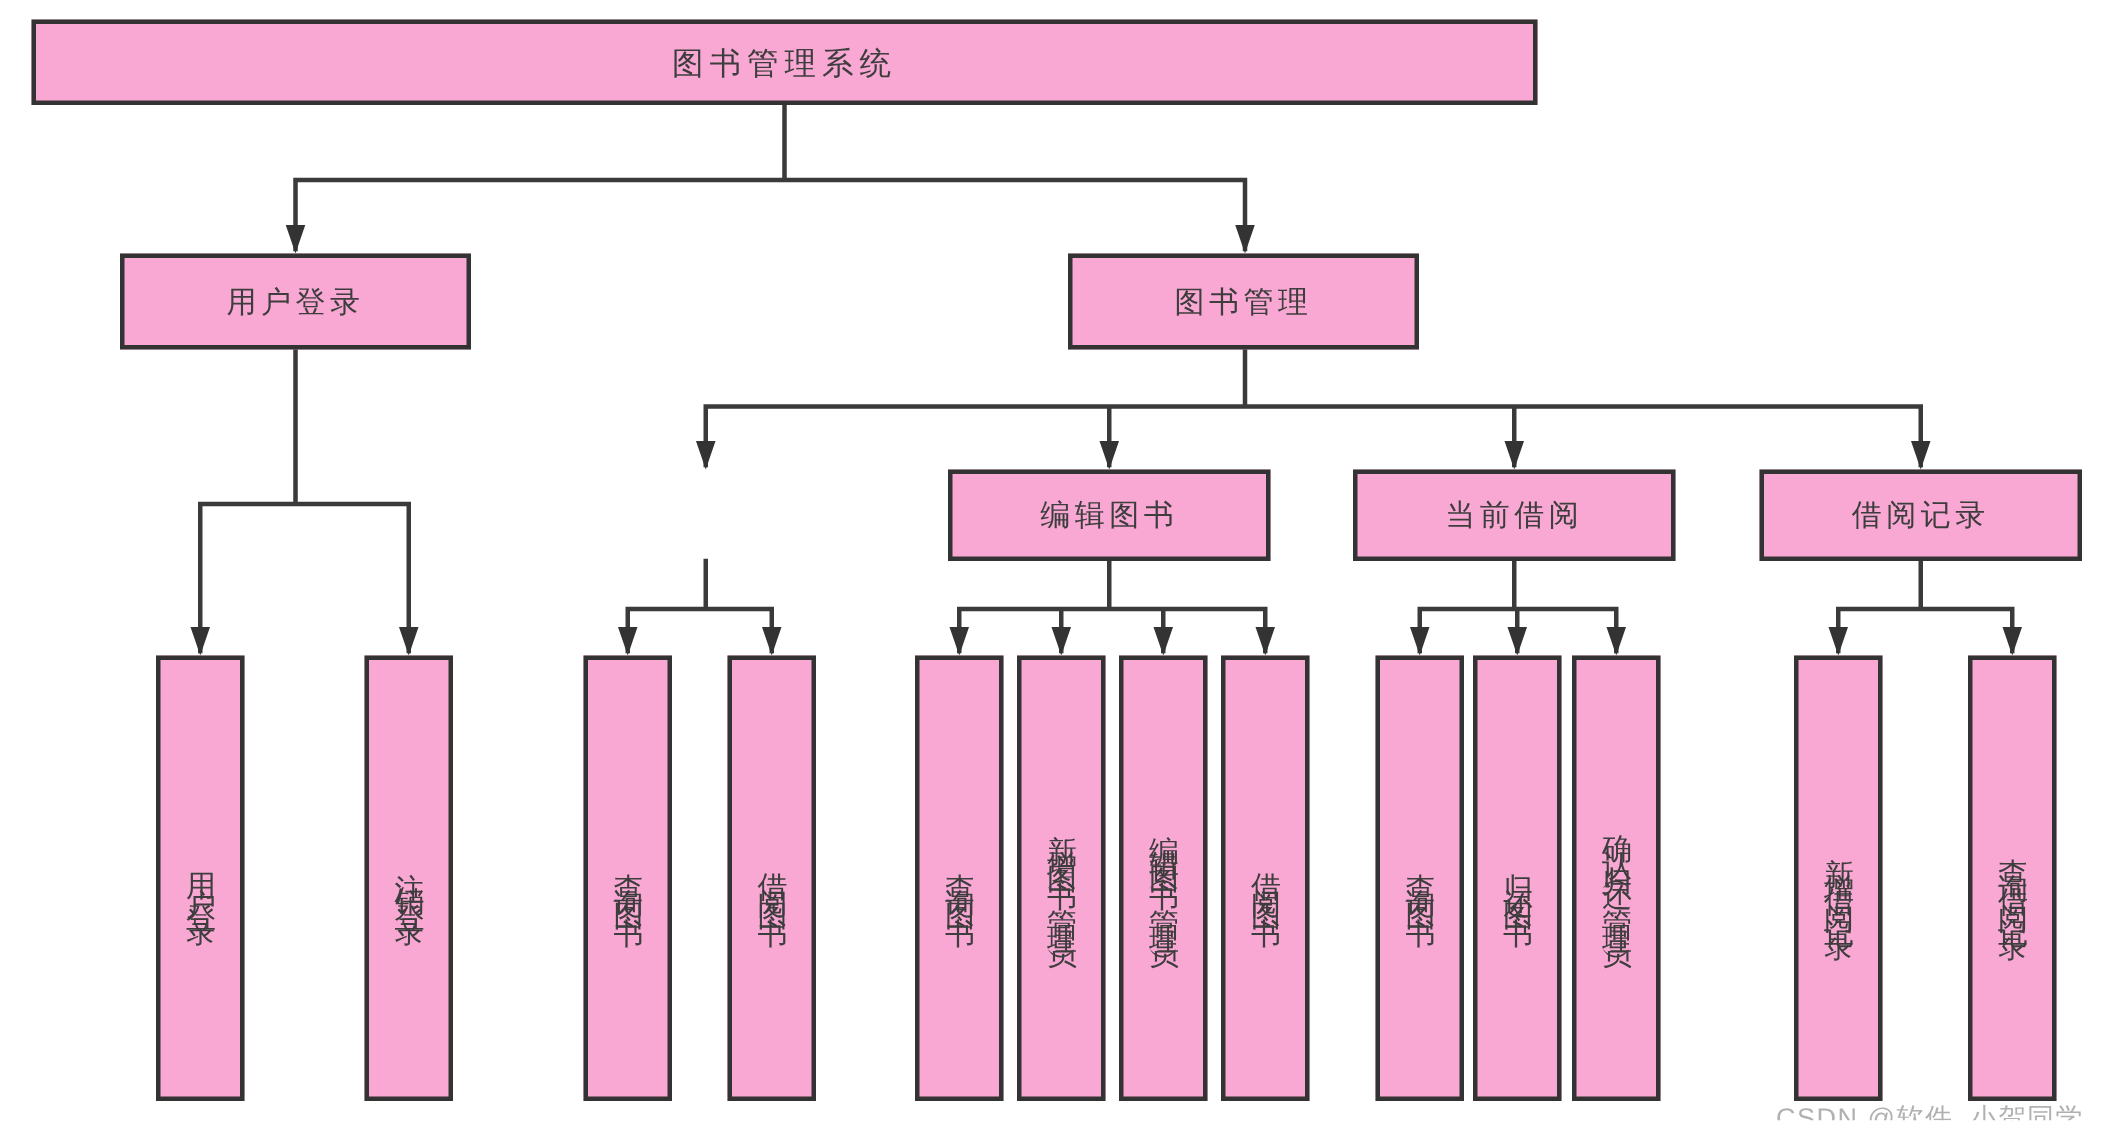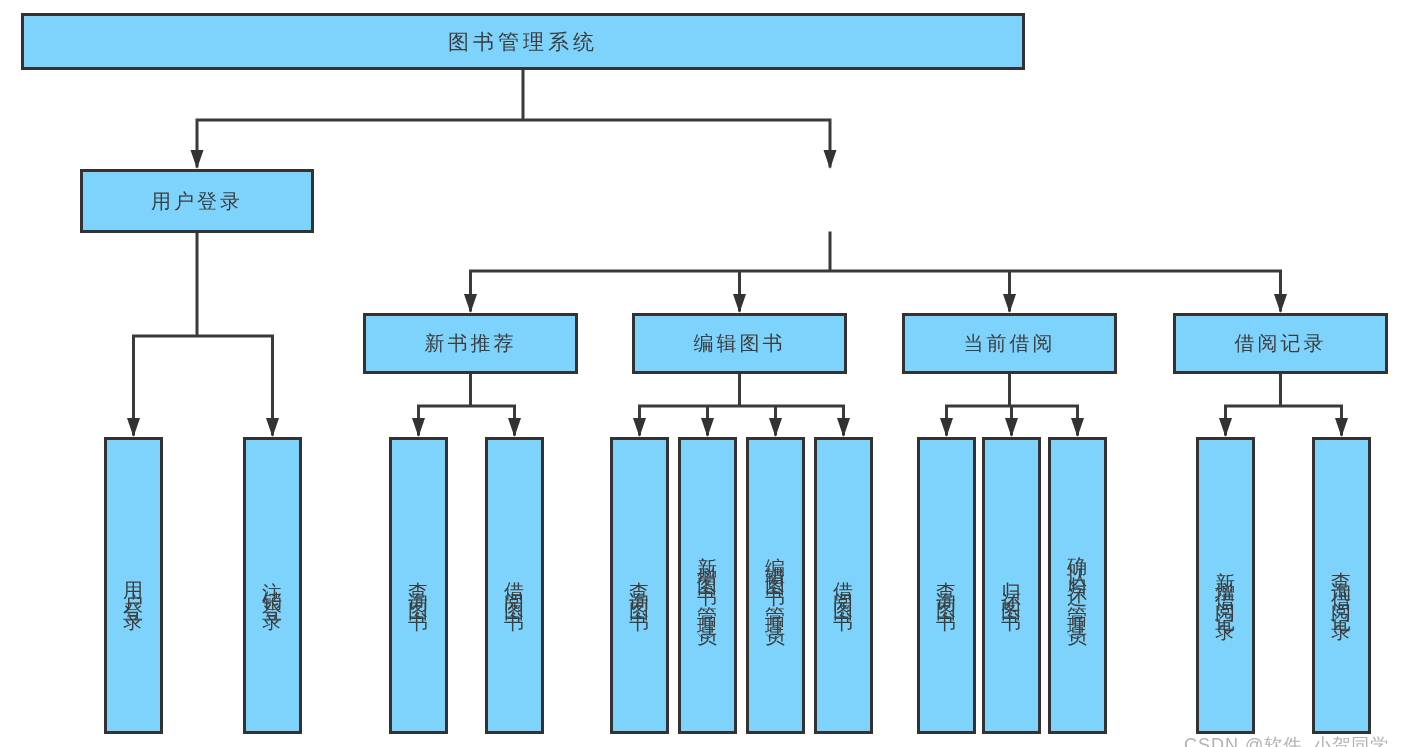--- a/index.html
+++ b/index.html
@@ -16,21 +16,21 @@
     overflow: hidden;
   }
   svg.connectors {
     position: absolute;
     left: 0; top: 0;
     width: 1405px;
     height: 747px;
   }
   .node {
     position: absolute;
-    background: #7dd3fc;
+    background: #f9a8d4;
     border: 3px solid #333333;
     box-sizing: border-box;
     display: flex;
     align-items: center;
     justify-content: center;
     color: #3d3d3d;
   }
   .root {
     left: 21px; top: 13px;
     width: 1004px; height: 57px;
@@ -107,22 +107,22 @@
       <use href="#ah" x="1011.5" y="437"></use>
       <use href="#ah" x="1077.5" y="437"></use>
       <use href="#ah" x="1225.5" y="437"></use>
       <use href="#ah" x="1341.5" y="437"></use>
     </g>
   </svg>
 
   <div class="node root">图书管理系统</div>
 
   <div class="node l2" style="left:80px">用户登录</div>
+  <div class="node l2" style="left:712px">图书管理</div>
 
-  <div class="node l3" style="left:363px">新书推荐</div>
   <div class="node l3" style="left:632px">编辑图书</div>
   <div class="node l3" style="left:1173px">借阅记录</div>
   <div class="node l3" style="left:902px">当前借阅</div>
 
   <div class="node leaf" style="left:104px">
     <span class="vtext">用户登录</span>
   </div>
   <div class="node leaf" style="left:243px">
     <span class="vtext">注销登录</span>
   </div>

